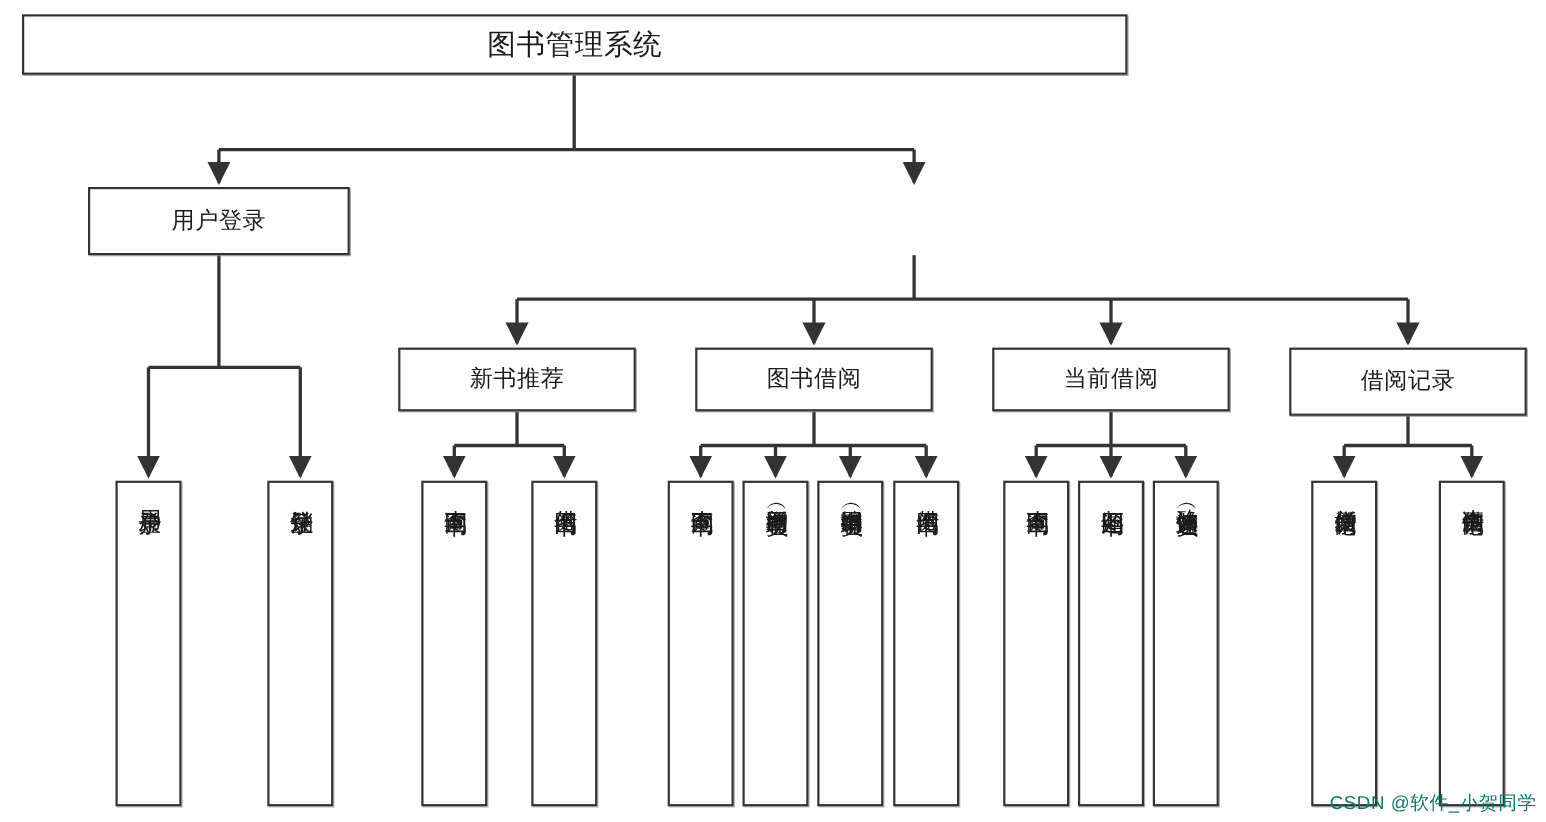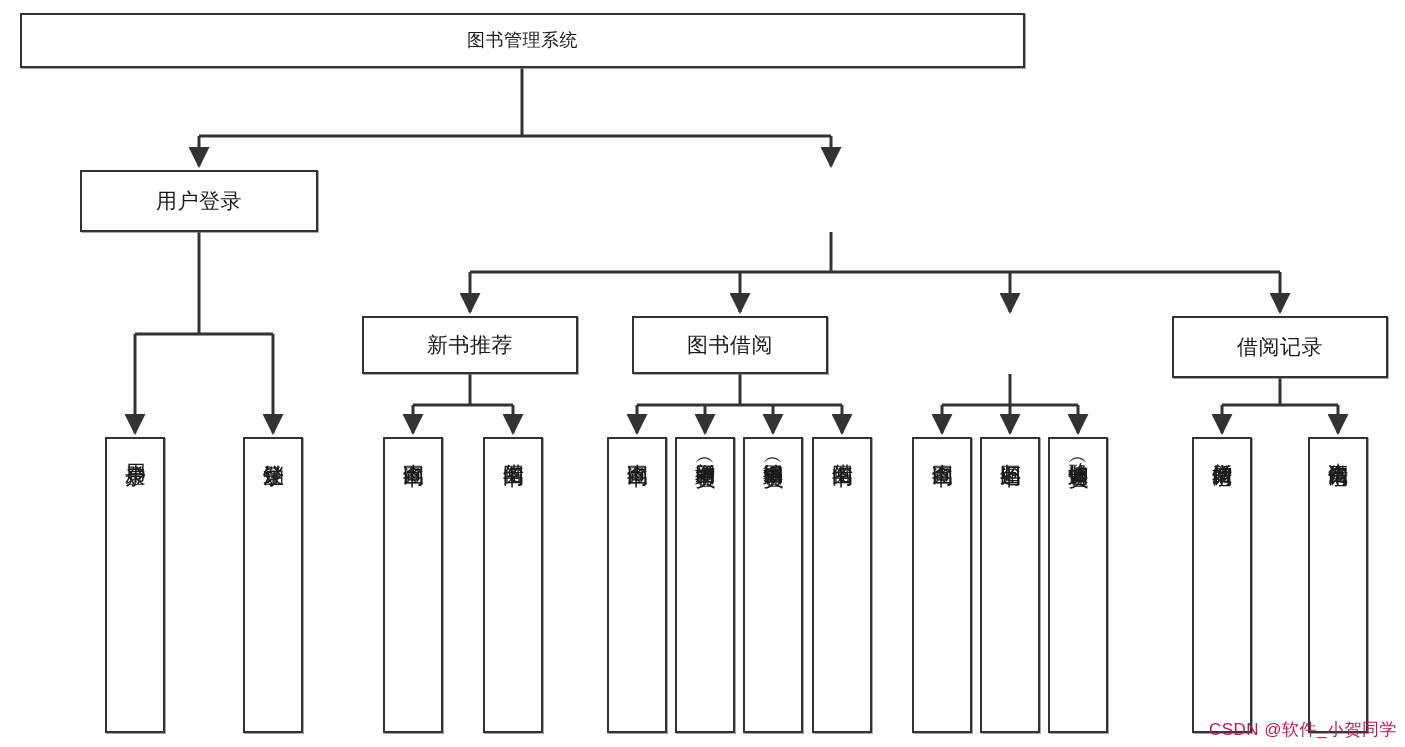--- a/index.html
+++ b/index.html
@@ -27,41 +27,41 @@
   .node .lbl{
     display:block;
     text-align:center;
     line-height:1.12;
     white-space:nowrap;
   }
   .node.horiz .lbl{
     font-size:21px;
     letter-spacing:0.5px;
   }
-  .node.root .lbl{font-size:18px;text-align:center;}
+  .node.root .lbl{font-size:26px;text-align:center;}
   .node.vert{
     align-items:flex-start;
     justify-content:center;
     padding-top:8px;
   }
   .node.vert .lbl{
     writing-mode:vertical-rl;
     text-orientation:upright;
     font-size:21px;
     line-height:1.18;
     letter-spacing:1px;
     white-space:nowrap;
   }
   .node.vert.tall .lbl{font-size:20px;}
   #watermark{
     position:absolute;
     right:8px;
     bottom:6px;
     font-size:17px;
-    color:#be185d;
+    color:#0f766e;
     letter-spacing:0.5px;
     white-space:nowrap;
     pointer-events:none;
   }
 </style>
 </head>
 <body>
 
 <div id="diagram-root">
 
@@ -119,22 +119,25 @@
     <span class="lbl">图书管理系统</span>
   </div>
 
   <div class="node horiz" style="left:80px;top:170px;width:238px;height:62px;">
     <span class="lbl">用户登录</span>
   </div>
 
   <div class="node horiz" style="left:362px;top:316px;width:216px;height:58px;">
     <span class="lbl">新书推荐</span>
   </div>
-  <div class="node horiz" style="left:632px;top:316px;width:196px;height:58px;">
+  <div class="node horiz" style="left:632px;top:316px;width:216px;height:58px;">
     <span class="lbl">图书借阅</span>
+  </div>
+  <div class="node horiz" style="left:902px;top:316px;width:216px;height:58px;">
+    <span class="lbl">当前借阅</span>
   </div>
   <div class="node horiz" style="left:1172px;top:316px;width:216px;height:62px;">
     <span class="lbl">借阅记录</span>
   </div>
 
   <div class="node vert" style="left:105px;top:437px;width:60px;height:296px;">
     <span class="lbl">用户登录</span>
   </div>
   <div class="node vert" style="left:243px;top:437px;width:60px;height:296px;">
     <span class="lbl">注销登录</span>

